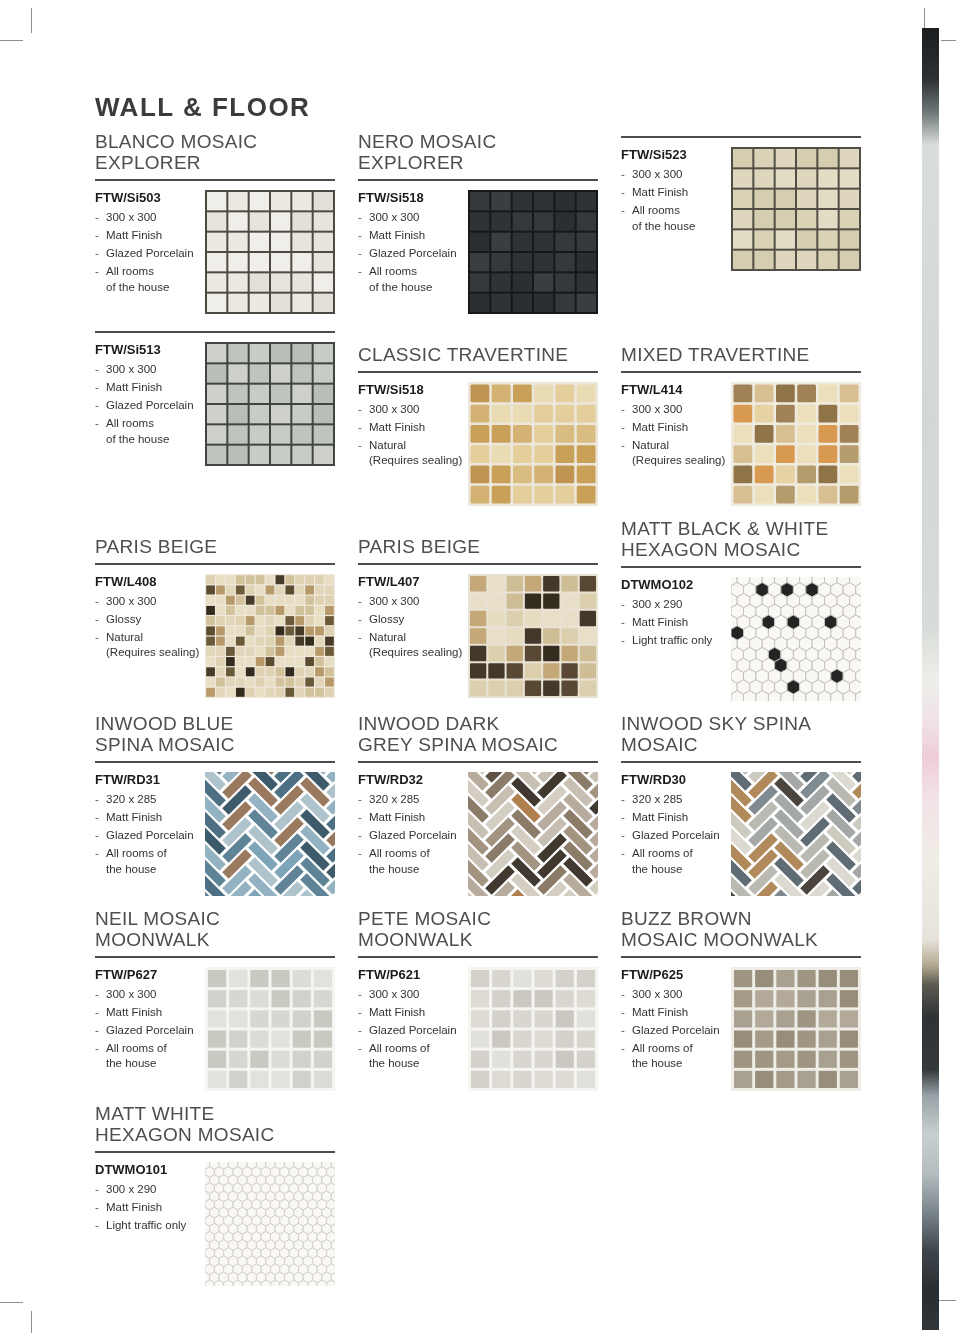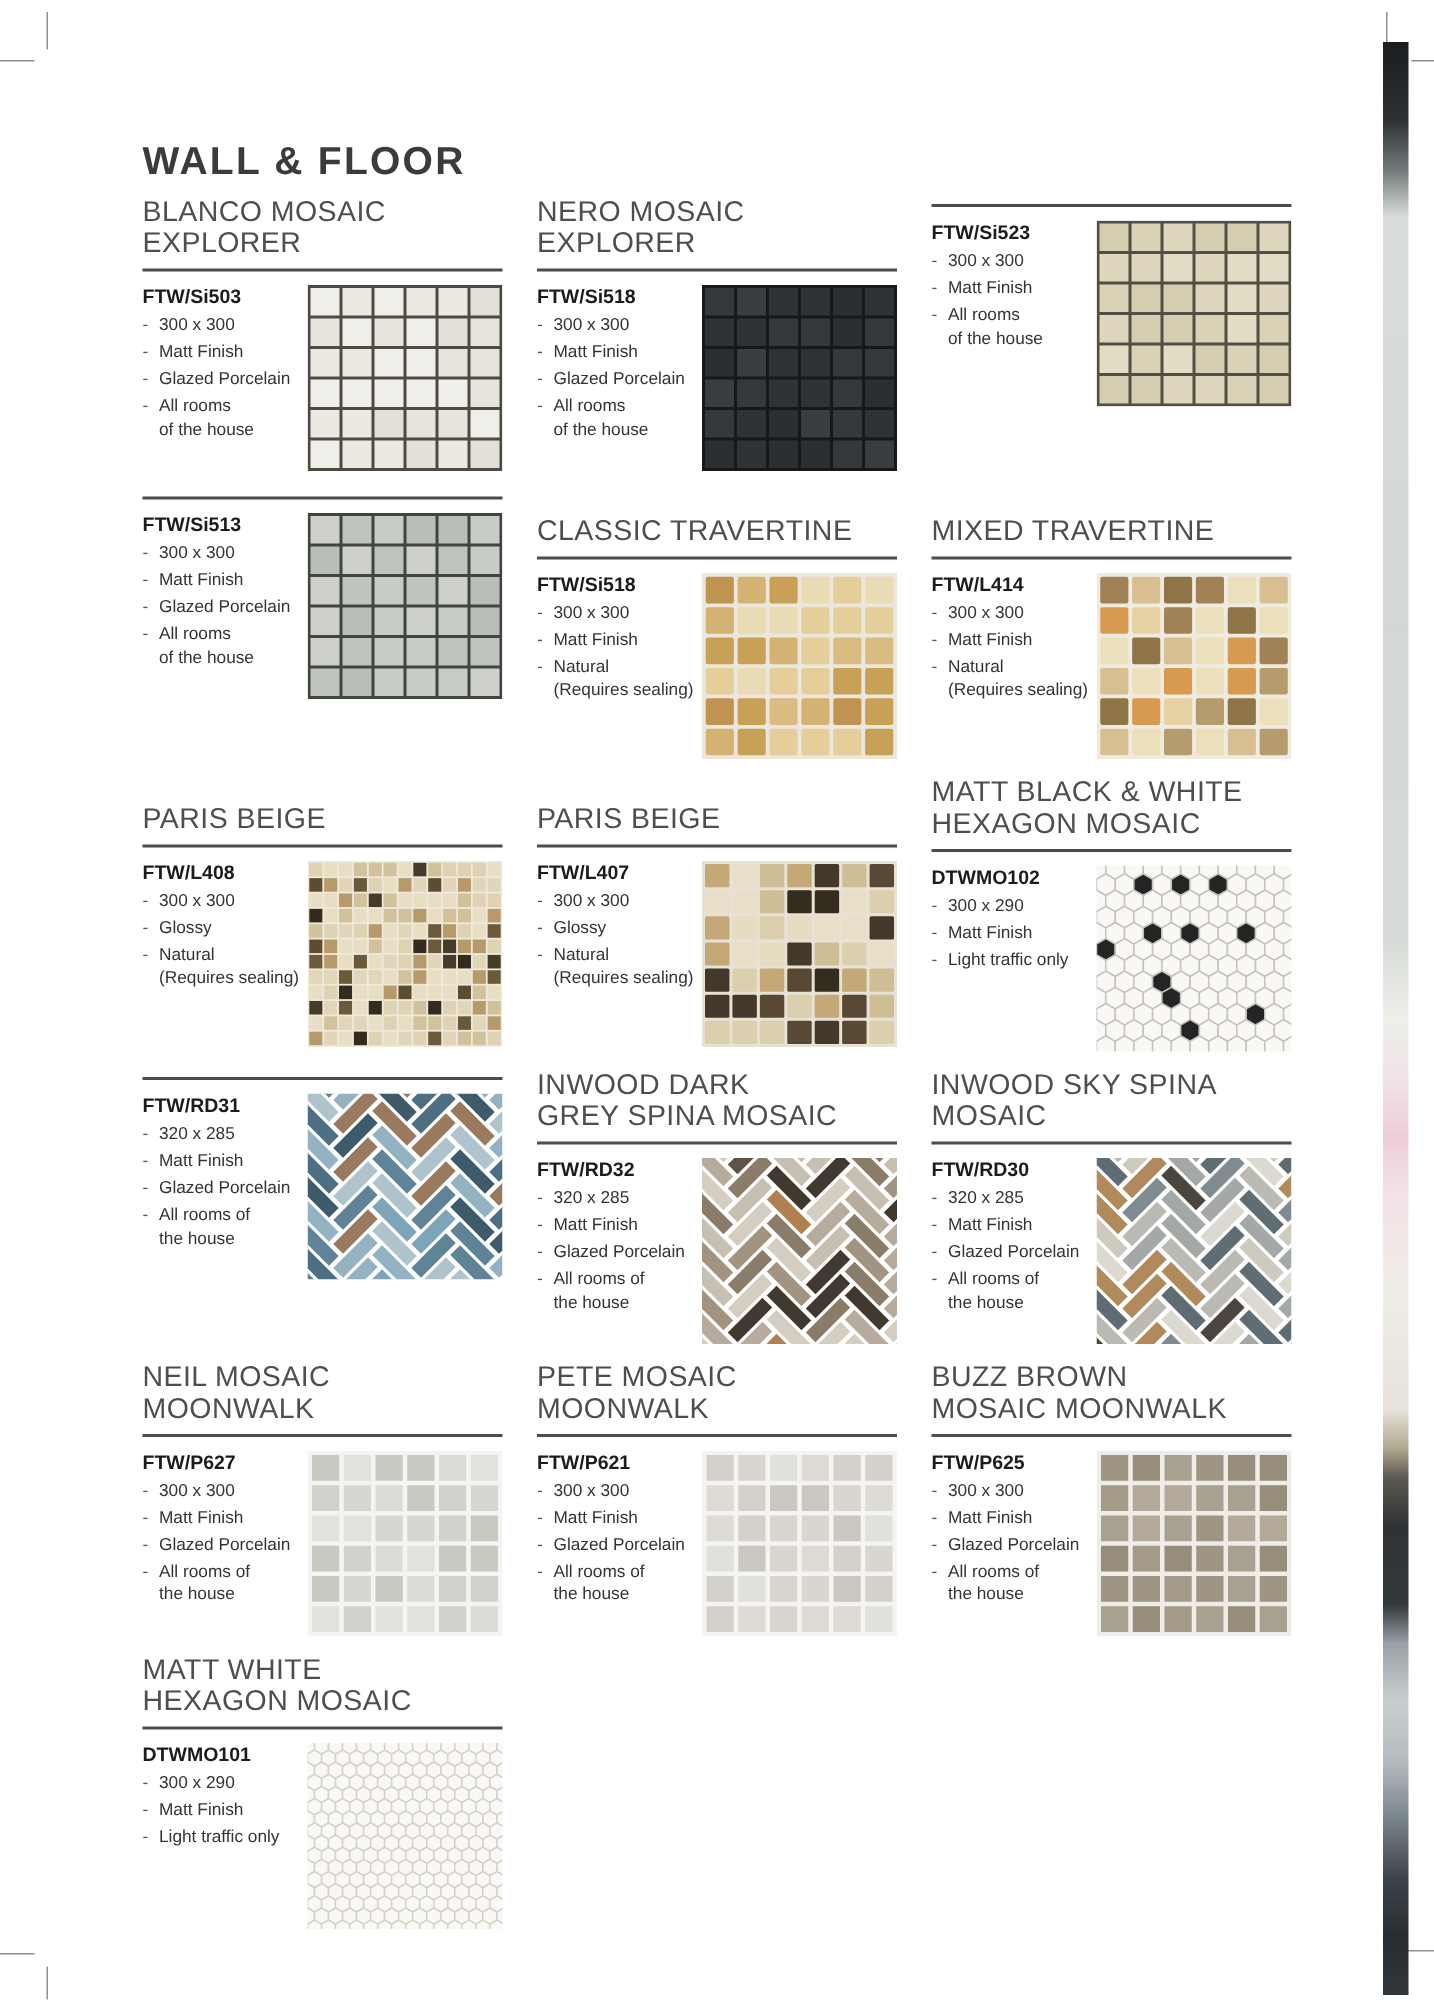--- a/index.html
+++ b/index.html
@@ -913,20 +913,24 @@
                 <polygon points="99.8,124.4 93.5,128.0 87.3,124.4 87.3,117.2 93.5,113.6 99.8,117.2" fill="#f9f8f5" stroke="#c4c2ba" stroke-width="1"></polygon>
                 <polygon points="112.2,124.4 106.0,128.0 99.8,124.4 99.8,117.2 106.0,113.6 112.2,117.2" fill="#f9f8f5" stroke="#c4c2ba" stroke-width="1"></polygon>
                 <polygon points="124.7,124.4 118.5,128.0 112.2,124.4 112.2,117.2 118.5,113.6 124.7,117.2" fill="#f9f8f5" stroke="#c4c2ba" stroke-width="1"></polygon>
                 <polygon points="137.2,124.4 130.9,128.0 124.7,124.4 124.7,117.2 130.9,113.6 137.2,117.2" fill="#f9f8f5" stroke="#c4c2ba" stroke-width="1"></polygon>
               </svg>
             </div>
         </div>
       </section>
 
       <section class="card">
+        <div class="title-wrap">
+            <h2 class="card-title">INWOOD BLUE
+SPINA MOSAIC</h2>
+          </div>
         <div class="rule"></div>
         <div class="card-body">
           <div class="info">
             <div class="code">FTW/RD31</div>
             <ul class="specs">
                 <li class="spec">
                   <span class="dash">-</span>
                   <span class="spec-text">320 x 285</span>
                 </li>
                 <li class="spec">

